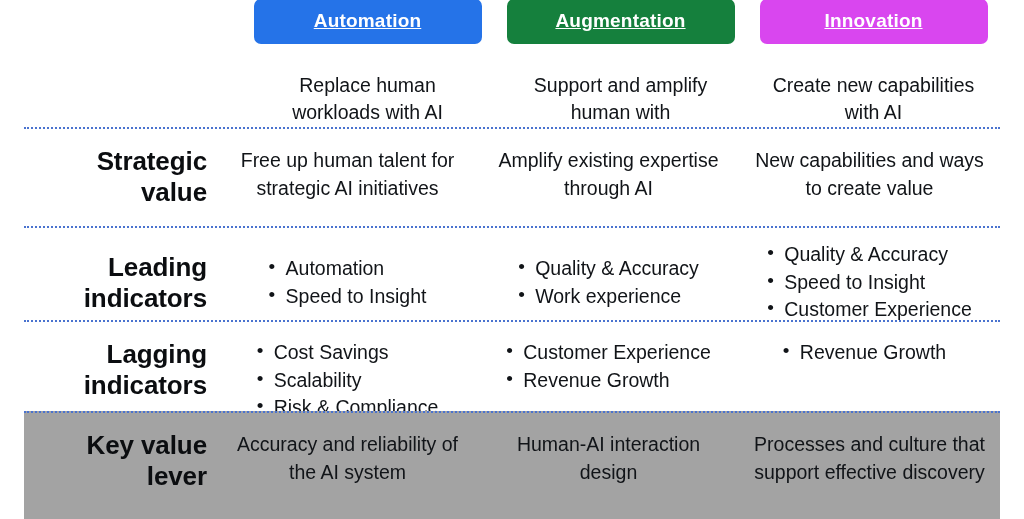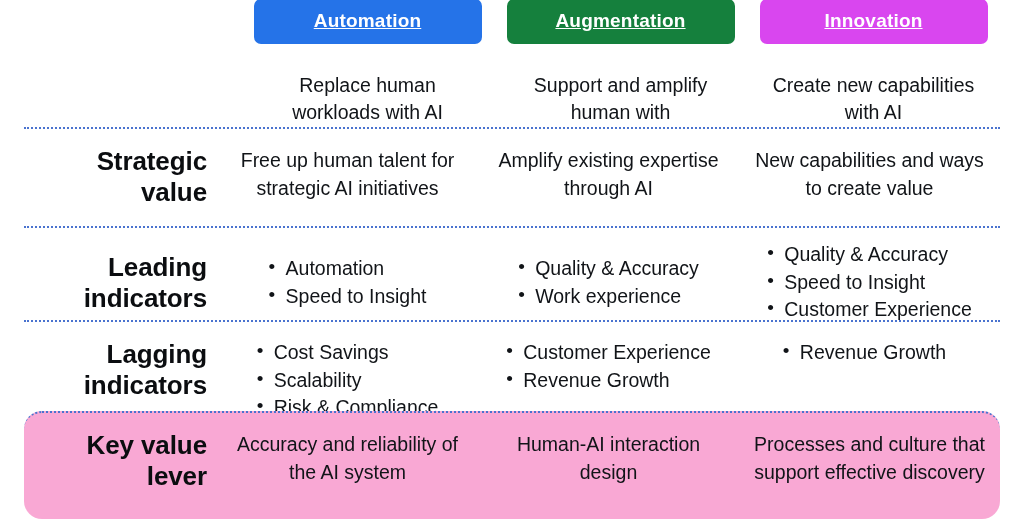--- a/index.html
+++ b/index.html
@@ -62,21 +62,21 @@
     display: flex;
     border-top: 2px dotted #4a73cf;
     margin: 0 24px;
     position: relative;
   }
   .row.r-strategic  { height: 99px; flex: 0 0 99px; }
   .row.r-leading    { height: 94px; flex: 0 0 94px; align-items: center; }
   .row.r-lagging    { height: 91px; flex: 0 0 91px; }
   .row.r-keylever   { height: 108px; flex: 0 0 108px; }
 
-  .row.highlight { background: #f9a8d4; border-radius: 18px; }
+  .row.highlight { background: #a3a3a3; }
 
   .label-cell {
     width: 193px;
     flex: 0 0 193px;
     padding-top: 17px;
     padding-right: 10px;
     text-align: right;
     font-size: 26px;
     font-weight: bold;
     color: #0b0d10;

